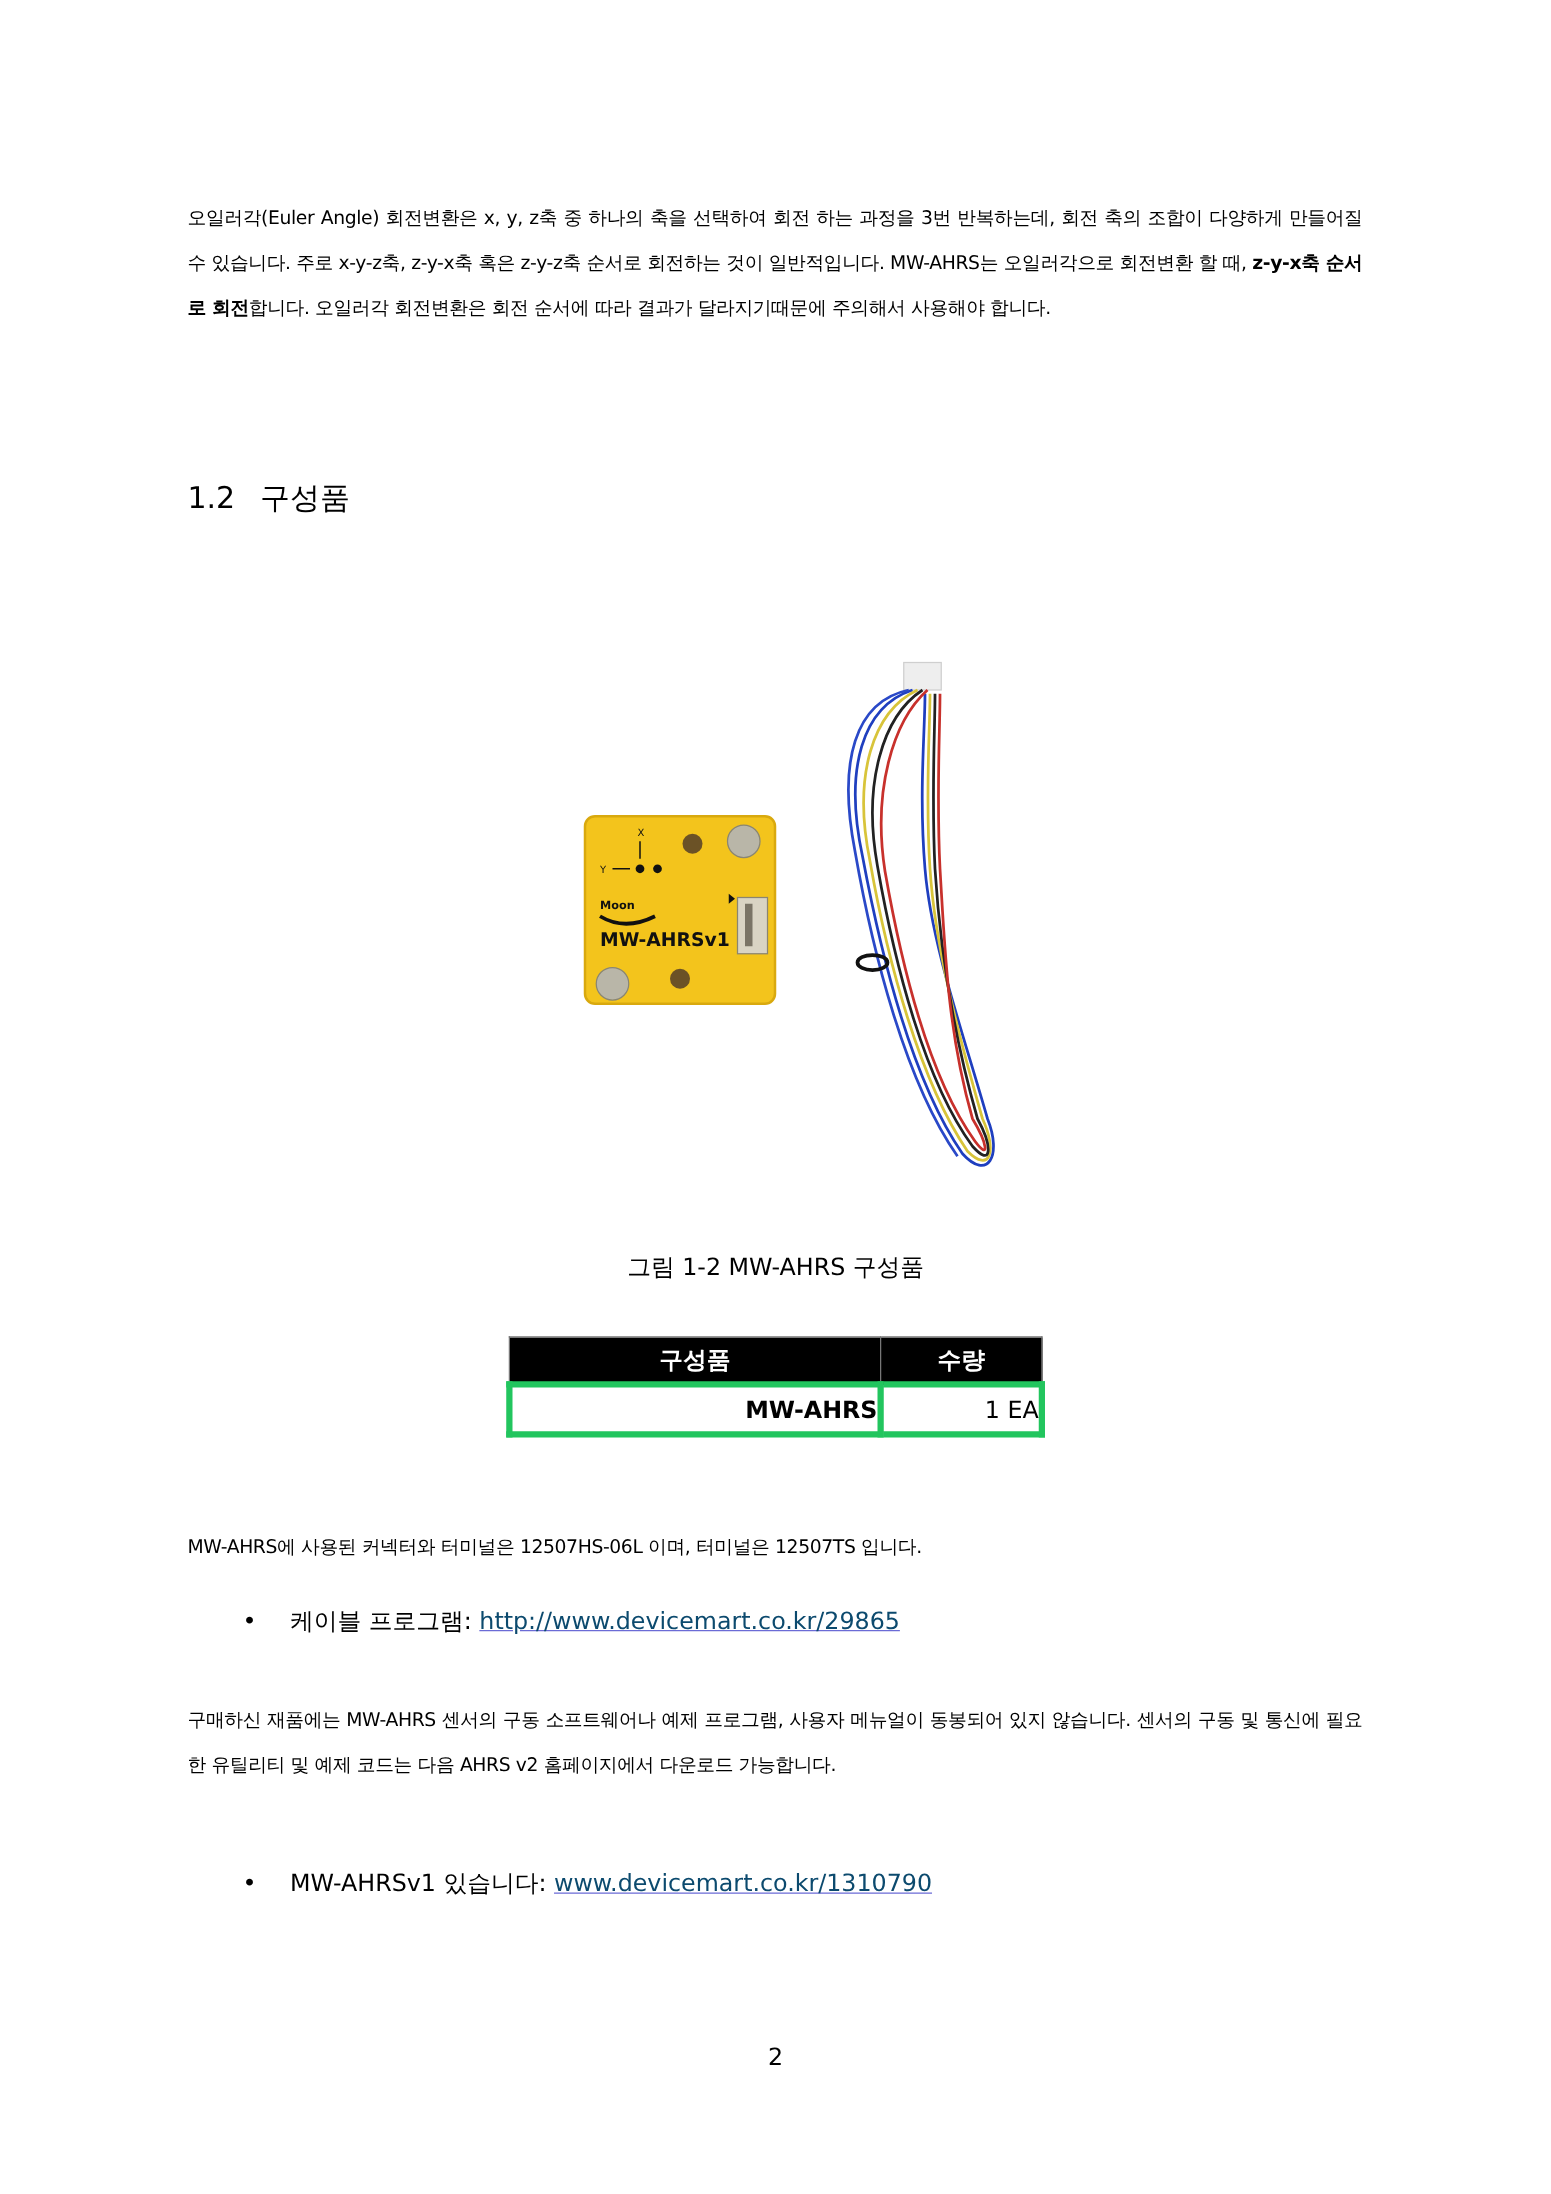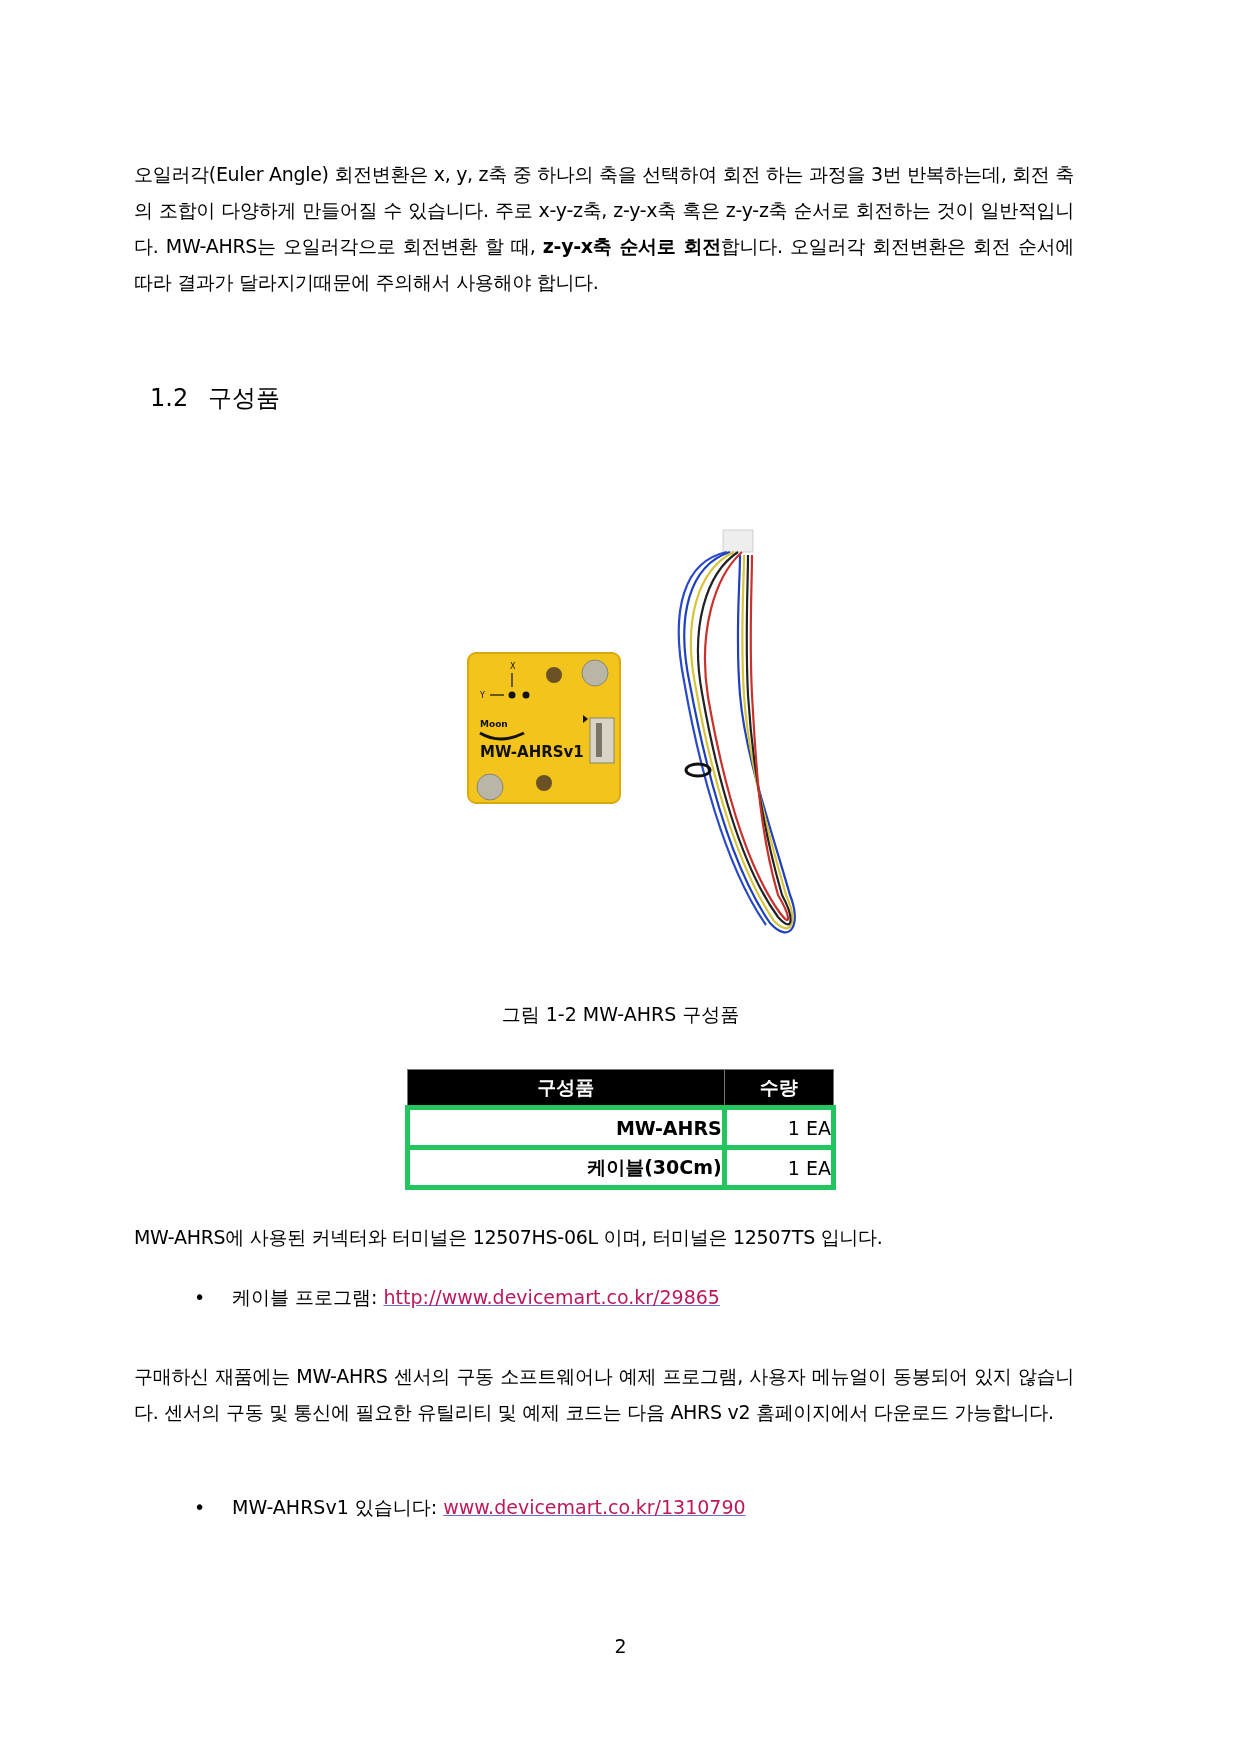--- a/index.html
+++ b/index.html
@@ -3,22 +3,22 @@
   <meta charset="utf-8">
   <style>
     html, body { margin: 0; padding: 0; background: #ffffff; }
     body {
       width: 1241px; height: 1755px; position: relative; overflow: hidden;
       font-family: "DejaVu Sans", "Liberation Sans", sans-serif;
       color: #000;
     }
     .page { position: absolute; left: 0; top: 0; width: 1241px; height: 1755px; }
     .para {
-      position: absolute; left: 134px; width: 940px;
-      font-size: 19px; line-height: 36px; text-align: justify;
+      position: absolute; left: 150px; width: 940px;
+      font-size: 15px; line-height: 36px; text-align: justify;
       letter-spacing: -0.3px;
     }
     .para .b { font-weight: bold; }
     .heading {
       position: absolute; left: 150px; top: 382px;
       font-size: 24px; font-weight: normal; line-height: 32px;
     }
     .heading .num { display: inline-block; width: 58px; }
     .figure {
       position: absolute; left: 440px; top: 525px; width: 415px; height: 420px;
@@ -37,21 +37,21 @@
     }
     table.parts td {
       height: 35px; border: 5px solid #22c55e; text-align: right; padding: 0;
     }
     table.parts td.item { font-weight: bold; }
     .bullet-row {
       position: absolute; left: 150px; width: 940px; font-size: 19px; line-height: 30px;
     }
     .bullet-row .dot { position: absolute; left: 44px; top: 0; }
     .bullet-row .txt { position: absolute; left: 82px; top: 0; white-space: nowrap; }
-    a.link { color: #be185d; text-decoration: underline; text-decoration-color: #6b6bd6; }
+    a.link { color: #0c4a6e; text-decoration: underline; text-decoration-color: #6b6bd6; }
     .pagenum {
       position: absolute; left: 0; width: 1241px; top: 1635px; text-align: center;
       font-size: 19px;
     }
   </style>
 </head>
 <body>
 
 <div class="page">
 
@@ -106,24 +106,20 @@
       <tr>
         <th>구성품</th>
         <th>수량</th>
       </tr>
     </thead>
     <tbody>
       <tr>
         <td class="item">MW-AHRS</td>
         <td>1 EA</td>
       </tr>
-      <tr>
-        <td class="item">케이블(30Cm)</td>
-        <td>1 EA</td>
-      </tr>
     </tbody>
   </table>
 
   <p class="para" style="top:1219px; margin:0;">MW-AHRS에 사용된 커넥터와 터미널은 12507HS-06L 이며, 터미널은 12507TS 입니다.</p>
 
   <div class="bullet-row" style="top:1282px;">
     <span class="dot">•</span>
     <span class="txt">
       <span>케이블 프로그램: </span><a class="link">http://www.devicemart.co.kr/29865</a>
     </span>

